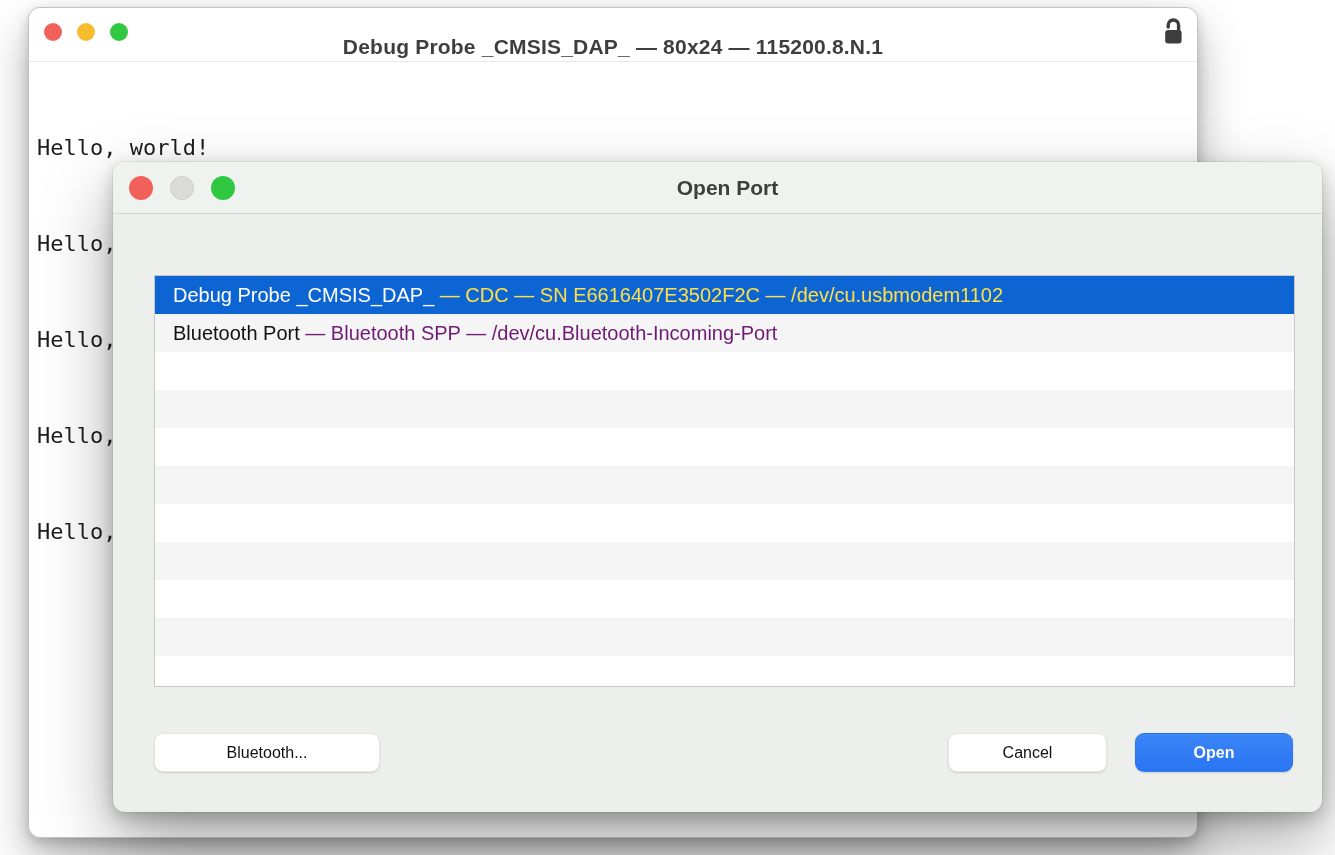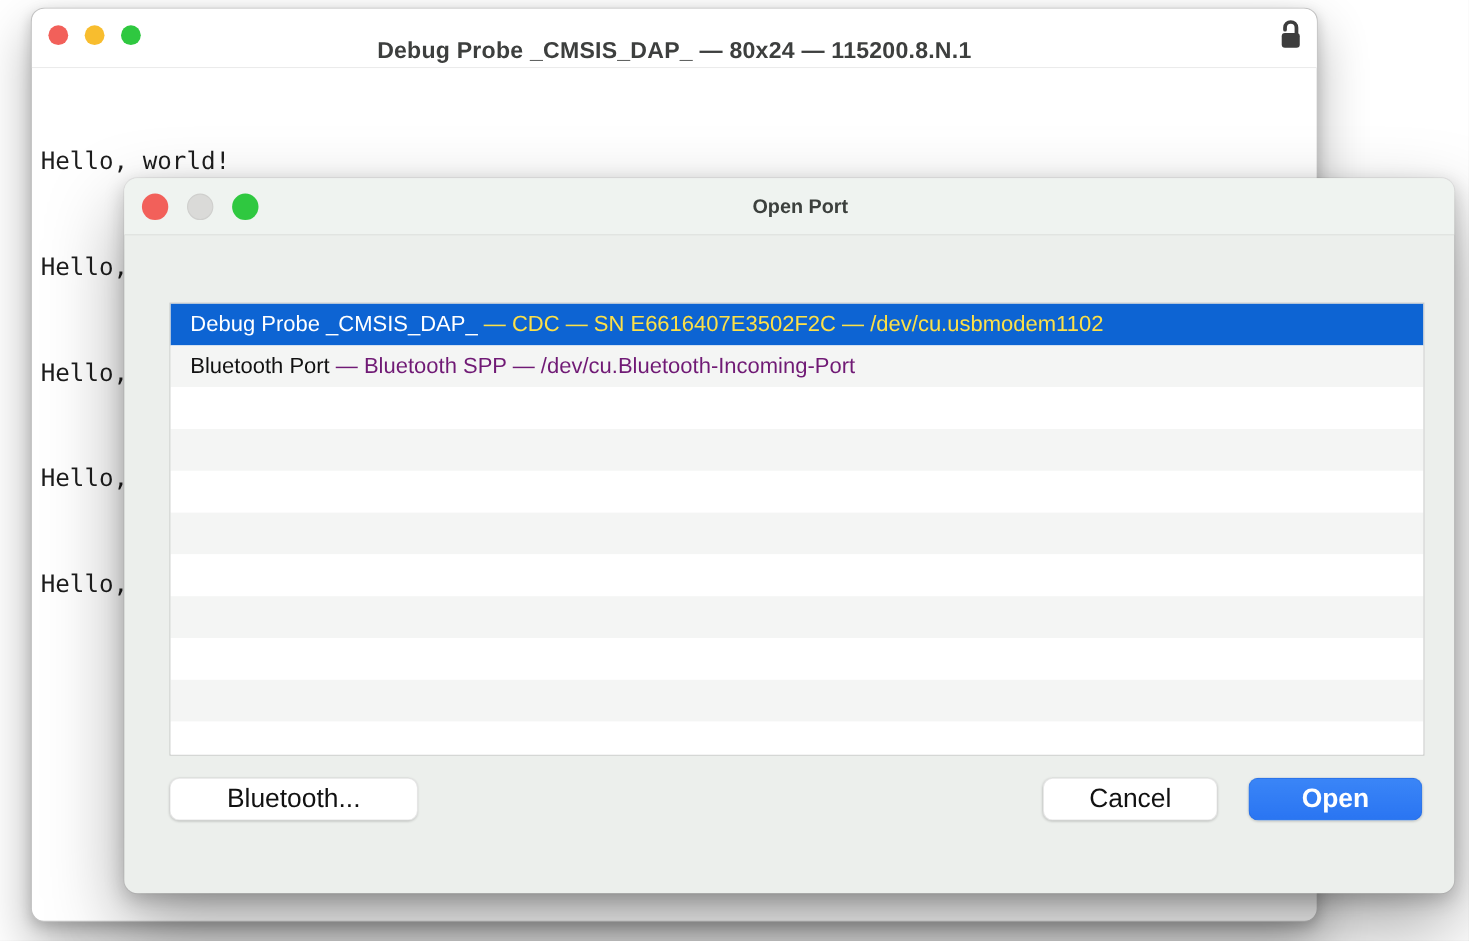--- a/index.html
+++ b/index.html
@@ -42,43 +42,43 @@
   }
   .dialog-titlebar {
     position: relative; height: 52px; border-radius: 12px 12px 0 0;
     background: #eff3f0; border-bottom: 1px solid #d6d8d6;
   }
   .dialog-lights { position: absolute; left: 16px; top: 14px; display: flex; gap: 17px; }
   .light-lg { width: 24px; height: 24px; border-radius: 50%; }
   .dialog-title {
     position: absolute; left: 0; right: 0; top: 0; height: 52px;
     display: flex; align-items: center; justify-content: center;
-    font-size: 18px; font-weight: bold; color: #3c403d; padding-left: 20px;
+    font-size: 21px; font-weight: bold; color: #3c403d; padding-left: 20px;
   }
 
   
   .port-list {
     position: absolute; left: 41px; top: 113px; width: 1141px; height: 412px;
     background: #ffffff; border: 1px solid #c6c8c6; overflow: hidden;
   }
   .port-row {
     height: 38px; line-height: 38px; padding-left: 18px;
     font-size: 20px; color: #111111; white-space: nowrap; overflow: hidden;
     background: #ffffff;
   }
   .port-row:nth-child(even) { background: #f4f5f4; }
   .port-row .secondary { color: #701a75; }
   .port-row.selected { background: #0d64d3; color: #ffffff; }
   .port-row.selected .secondary { color: #fde047; }
 
   
   .btn {
-    position: absolute; top: 545px; height: 39px; border-radius: 9px;
+    position: absolute; top: 571px; height: 39px; border-radius: 9px;
     display: flex; align-items: center; justify-content: center;
-    font-size: 24px; color: #111111; background: #ffffff;
+    font-size: 16px; color: #111111; background: #ffffff;
     border: 1px solid rgba(0,0,0,0.10);
     box-shadow: 0 1px 2px rgba(0,0,0,0.14);
     cursor: default;
   }
   .btn-bluetooth { left: 41px;  width: 226px; }
   .btn-cancel    { left: 835px; width: 159px; text-align: right; }
   .btn-open      { left: 1022px; width: 158px;
     background: linear-gradient(#3a85f7, #2a75f2);
     border: 1px solid rgba(0,0,0,0.05); color: #ffffff; font-weight: bold;
   }

